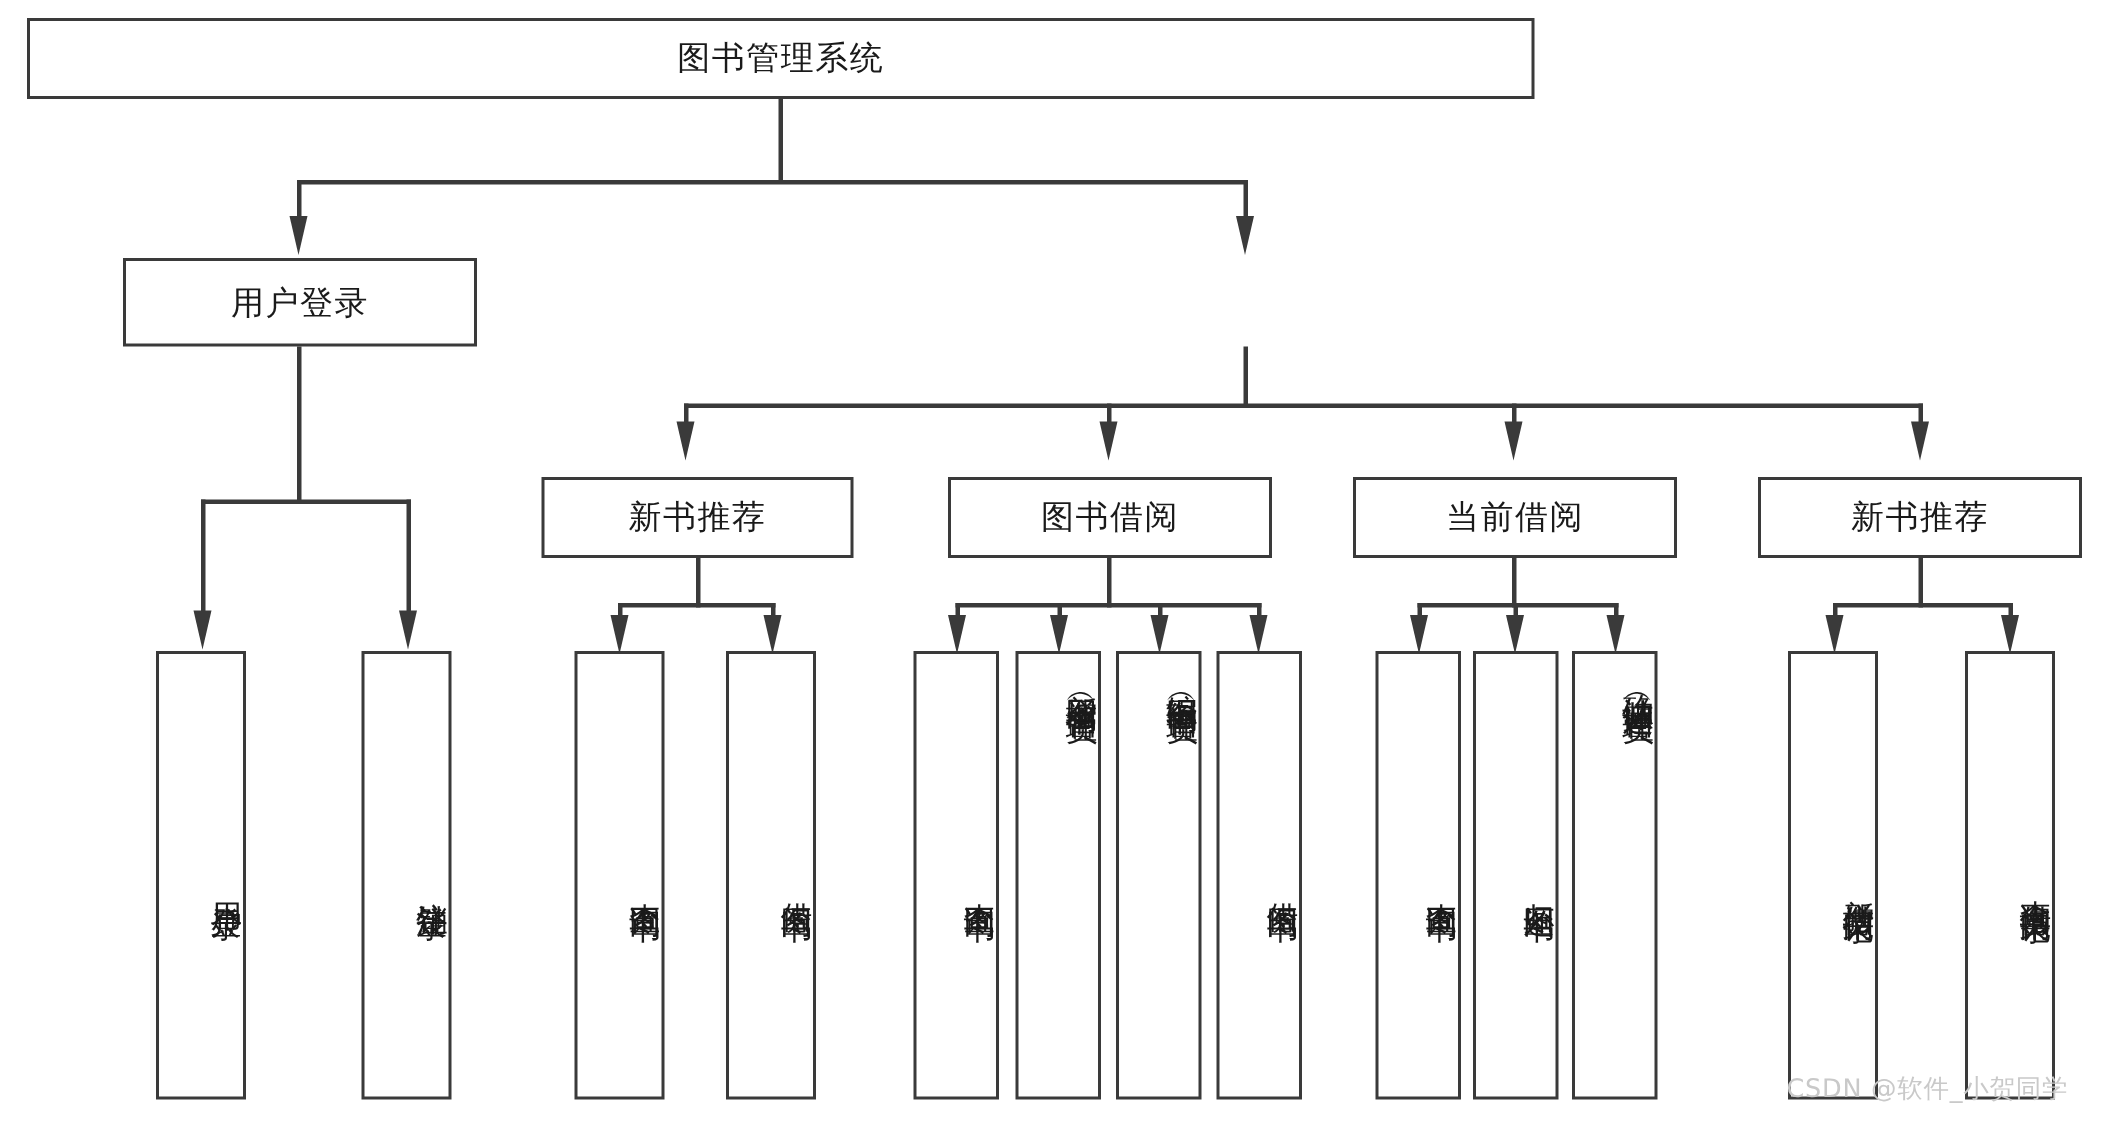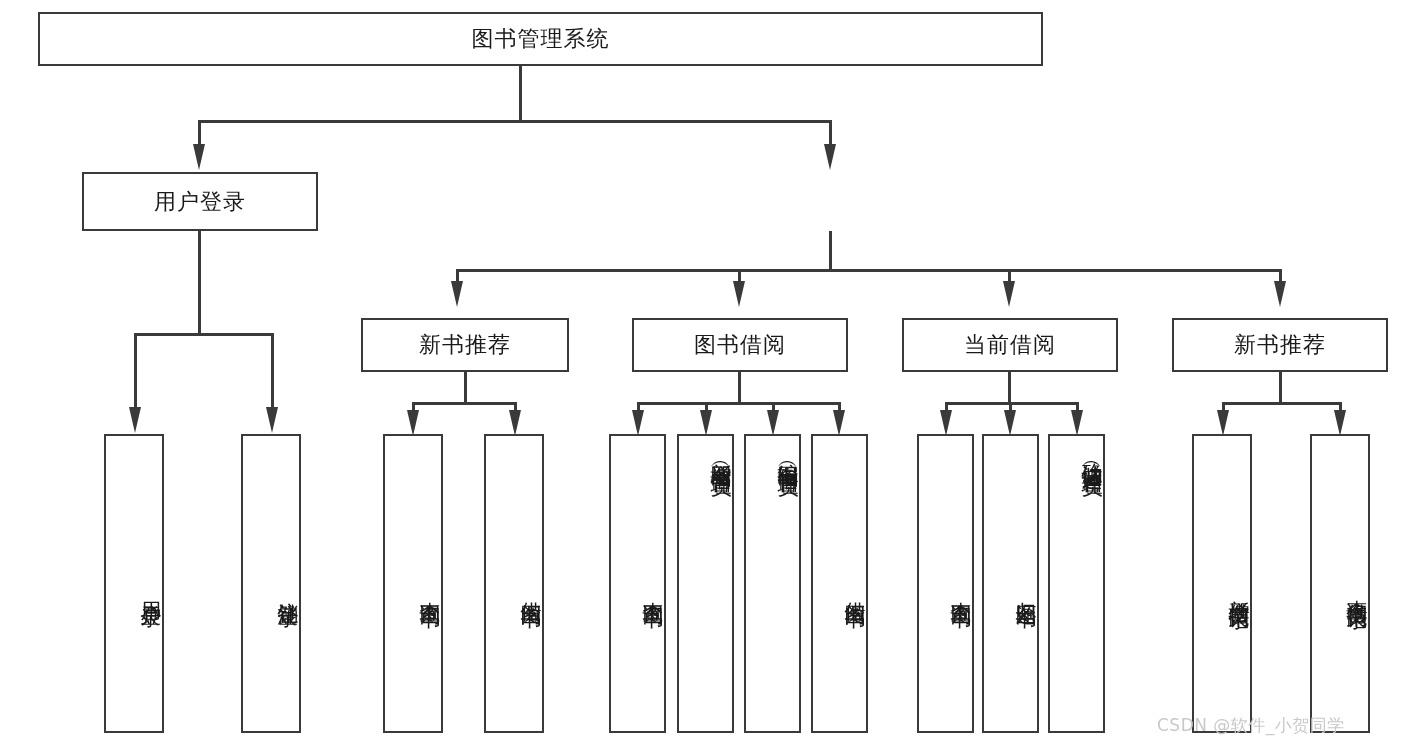--- a/index.html
+++ b/index.html
@@ -68,21 +68,21 @@
     color: #c9c9c9;
     white-space: nowrap;
     letter-spacing: 0.5px;
   }
 </style>
 </head>
 <body>
 
 <div id="canvas">
 
-  <div class="node horiz" style="left:18px; top:12px; width:1005px; height:54px;margin-left:20px;">
+  <div class="node horiz" style="left:18px; top:12px; width:1005px; height:54px;">
     <span>图书管理系统</span>
   </div>
 
   <div class="link v" style="left:519px; top:66px; width:3px; height:54px;"></div>
 
   <div class="link h" style="left:198px; top:120px; width:634px; height:3px;"></div>
 
   <div class="link v" style="left:198px; top:120px; width:3px; height:26px;"></div>
   <div class="arrow" style="left:193px; top:144px;"></div>
   <div class="link v" style="left:829px; top:120px; width:3px; height:26px;"></div>
@@ -194,15 +194,15 @@
     <span class="vtext">确认归还（管理员）</span>
   </div>
 
   <div class="node vert" style="left:1192px; top:434px; width:60px; height:299px;">
     <span class="vtext">新增借阅记录</span>
   </div>
   <div class="node vert" style="left:1310px; top:434px; width:60px; height:299px;">
     <span class="vtext">查询借阅记录</span>
   </div>
 
-  <div id="watermark" style="left:1157px; top:714px;">CSDN @软件_小贺同学</div>
+  <div id="watermark" style="left:1191px; top:714px;">CSDN @软件_小贺同学</div>
 
 </div>
 
 </body></html>

